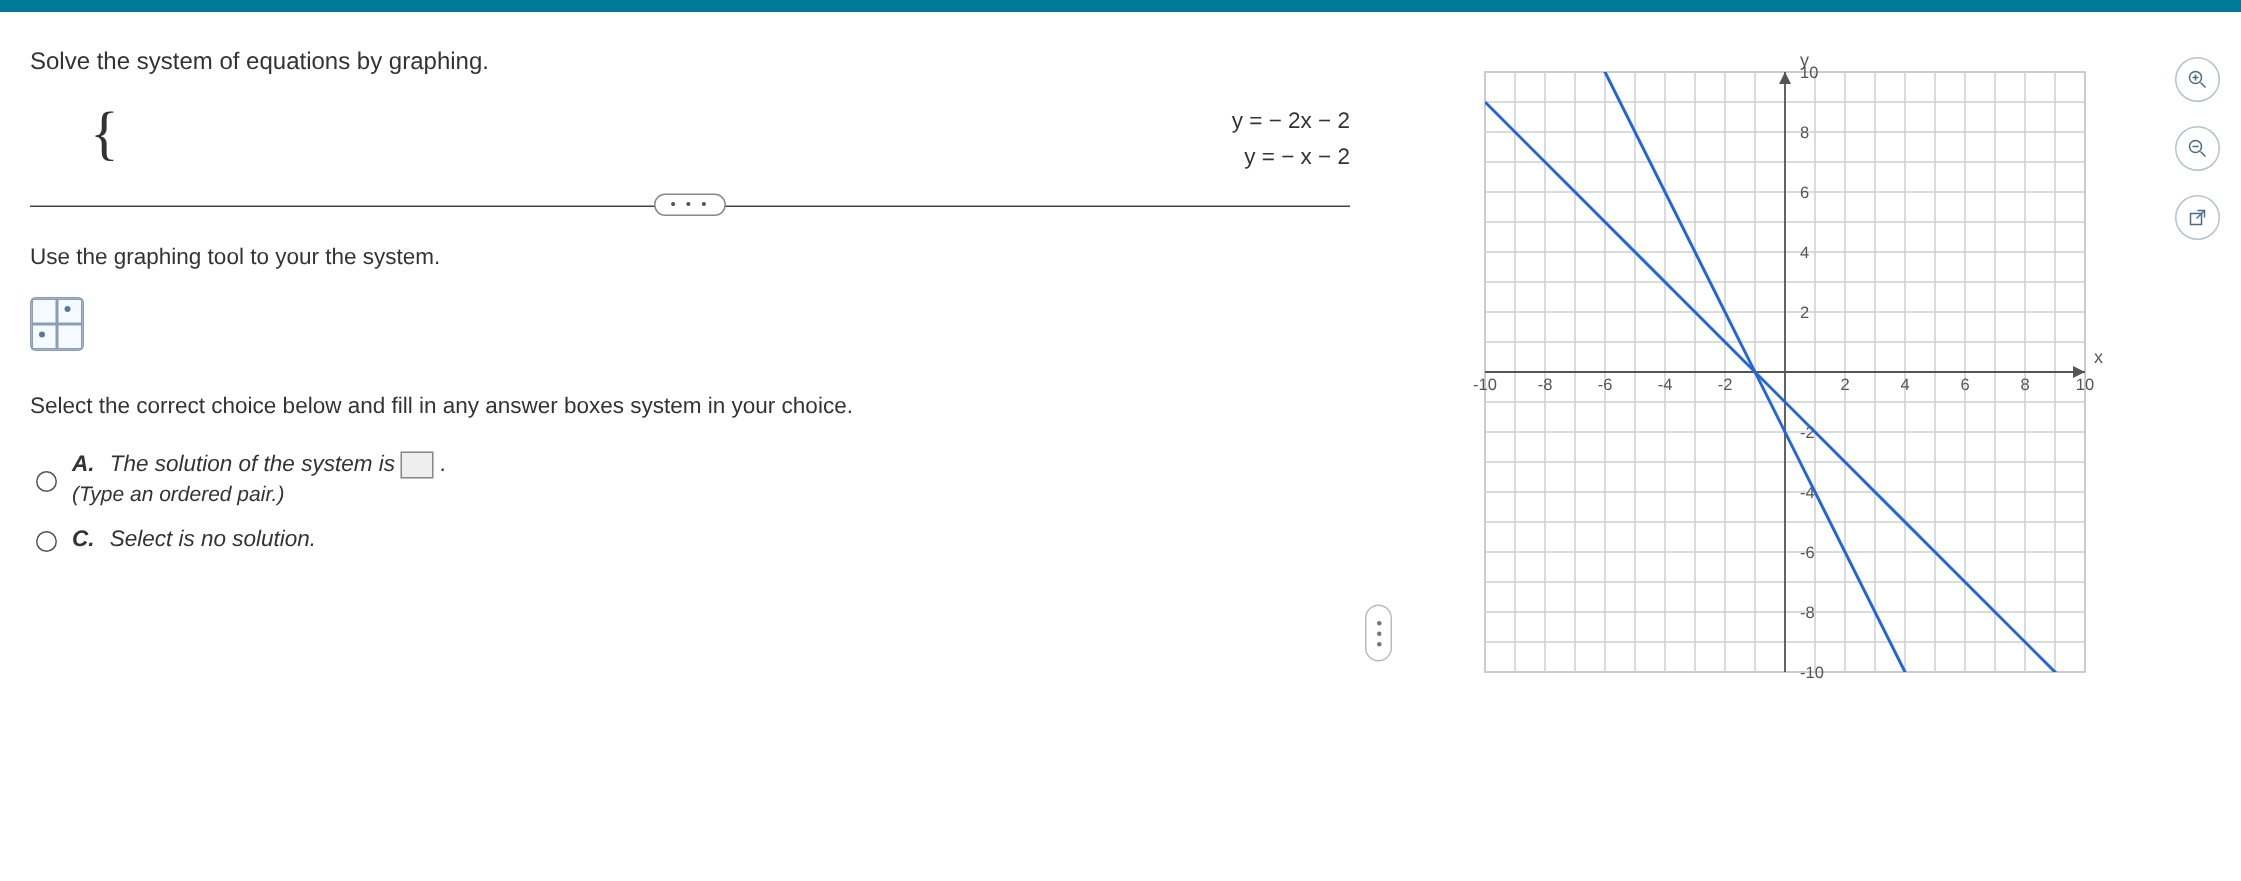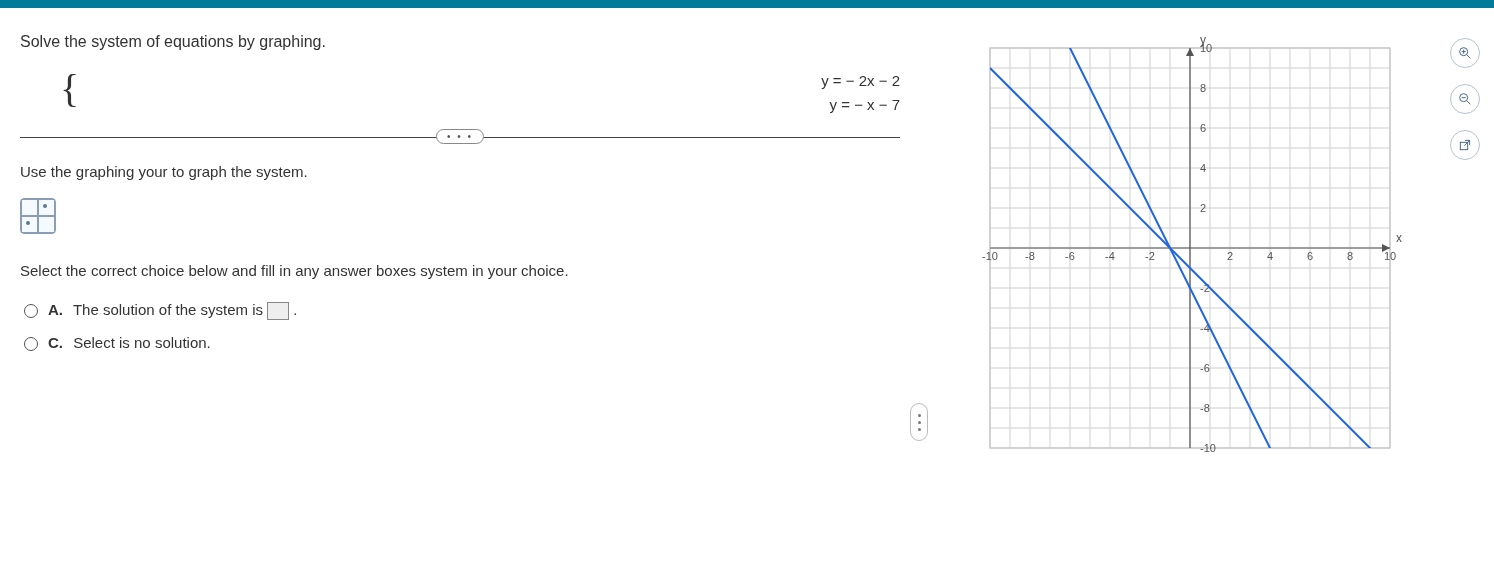--- a/index.html
+++ b/index.html
@@ -83,21 +83,21 @@
     border: 1px solid #8a9db5;
     box-sizing: border-box;
     position: relative;
   }
   .graph-tool .dot::after {
     content:''; position:absolute; width:4px; height:4px; background:#5b7a99; border-radius:50%;
     left:4px; top:4px;
   }
   .select-instr { font-size: 15px; margin-bottom: 22px; }
   .choices { margin-left: 4px; }
-  .choice { display:flex; align-items:flex-start; margin-bottom: 14px; }
+  .choice { display:flex; align-items:center; margin-bottom: 14px; font-style: italic; }
   .radio {
     width:14px; height:14px; border:1px solid #555; border-radius:50%;
     margin-top:3px; margin-right:10px; flex:0 0 14px; cursor:pointer; background:#fff;
   }
   .choice-label { font-weight:bold; margin-right:6px; }
   .choice-body { font-size:15px; }
   .ans-box {
     display:inline-block; width:22px; height:18px;
     border:1px solid #888; background:#eee; vertical-align:middle;
   }
@@ -146,48 +146,49 @@
 
 <div class="container">
 
   <div class="left-pane">
 
     <p class="prompt">Solve the system of equations by graphing.</p>
 
     <div class="system">
       <span class="brace">{</span>
       <div class="eq">y = − 2x − 2</div>
-      <div class="eq">y = − x − 7</div>
+      <div class="eq">y = − x − 2</div>
     </div>
 
     <div class="divider-wrap">
       <div class="divider-line"></div>
       <button class="divider-btn">• • •</button>
     </div>
 
-    <p class="instr">Use the graphing your to graph the system.</p>
+    <p class="instr">Use the graphing tool to your the system.</p>
 
     <div class="graph-tool">
       <div></div>
         <div class="dot"></div>
         <div class="dot"></div>
         <div></div>
     </div>
 
     <p class="select-instr">Select the correct choice below and fill in any answer boxes system in your choice.</p>
 
     <div class="choices">
 
       <div class="choice">
         <div class="radio"></div>
         <div class="choice-body">
           <span class="choice-label">A.</span>
           <span>The solution of the system is </span>
           <span class="ans-box"></span>
           <span> .</span>
+          <span class="hint">(Type an ordered pair.)</span>
         </div>
       </div>
 
 
       <div class="choice">
         <div class="radio"></div>
         <div class="choice-body">
           <span class="choice-label">C.</span>
           <span>Select is no solution.</span>
         </div>

